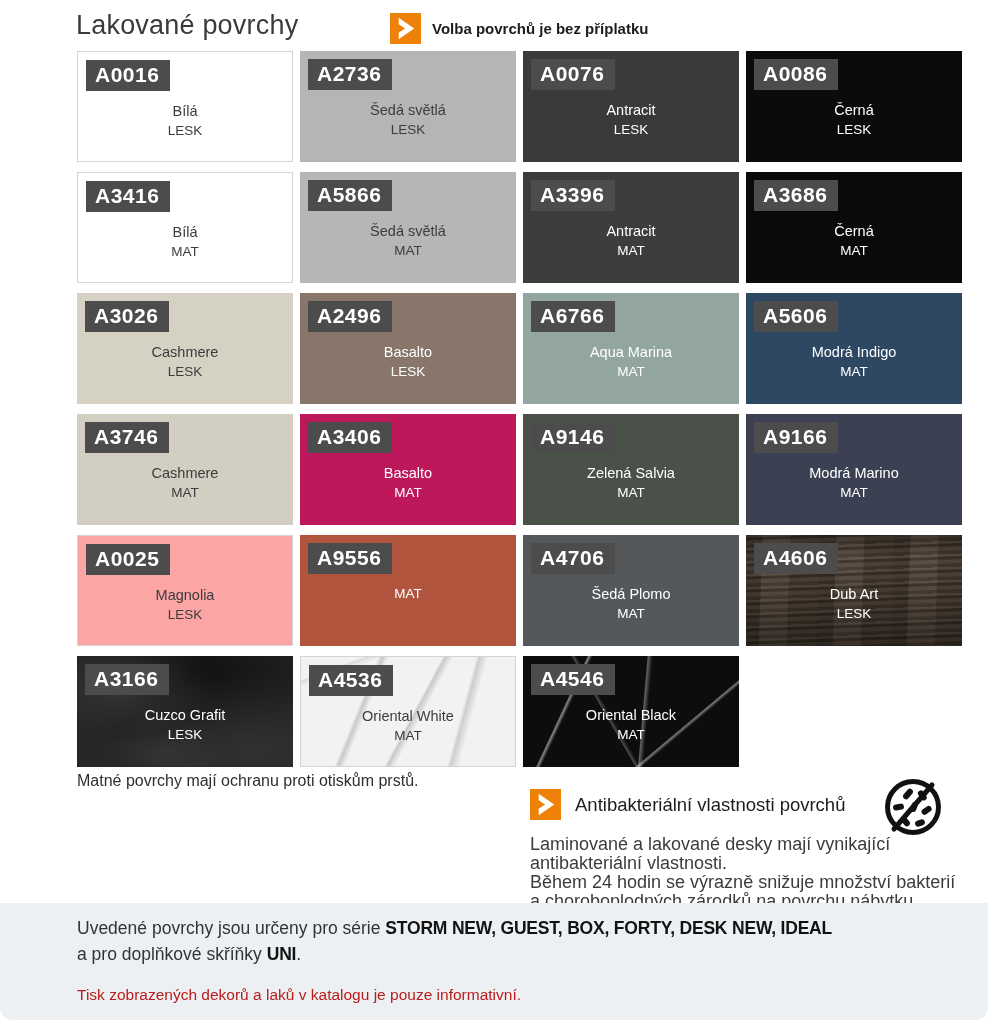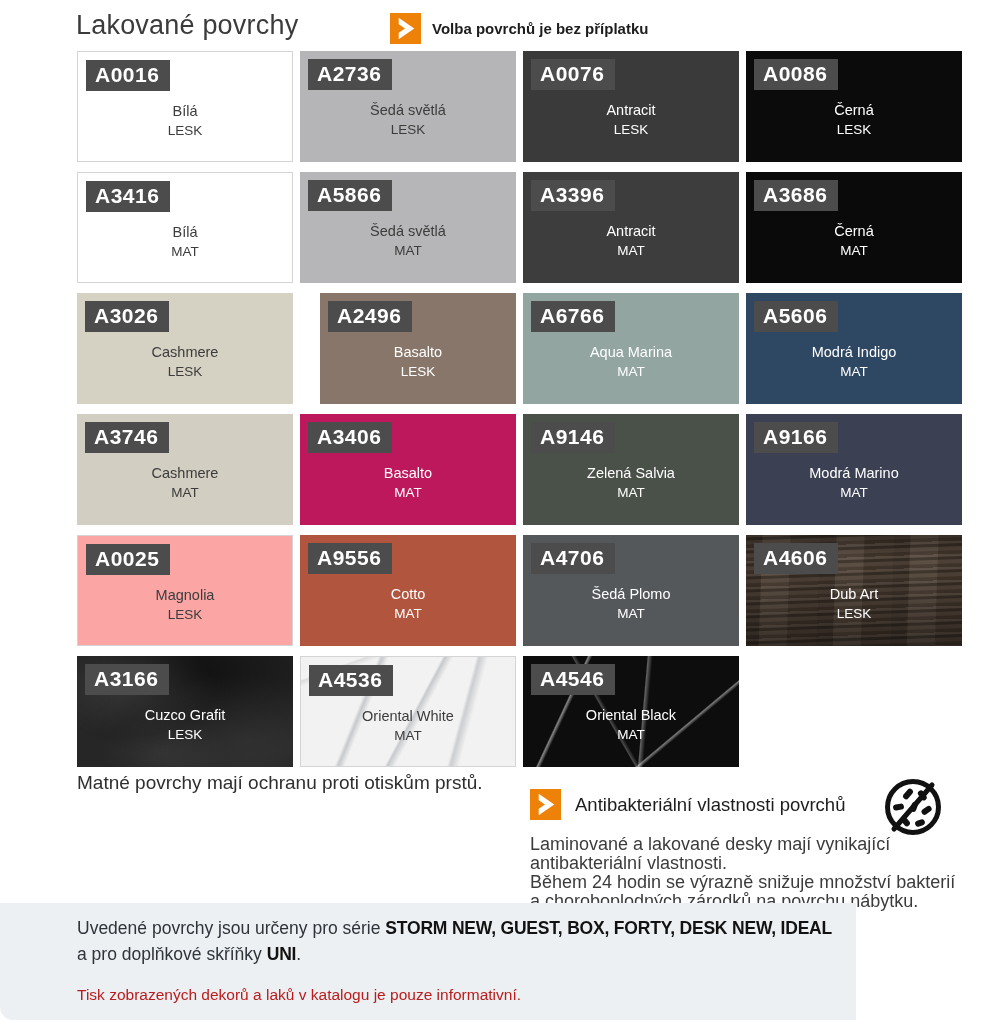--- a/index.html
+++ b/index.html
@@ -41,30 +41,30 @@
     linear-gradient(118deg, transparent 52%, rgba(120,124,132,.35) 53%, transparent 56%),
     linear-gradient(105deg, transparent 72%, rgba(148,151,158,.40) 73.5%, transparent 77%),
     linear-gradient(160deg, transparent 12%, rgba(168,170,176,.30) 13%, transparent 16%);}
   .tex-marble-black{background-image:
     linear-gradient(115deg, transparent 24%, rgba(255,255,255,.50) 24.6%, transparent 26%),
     linear-gradient(95deg, transparent 55%, rgba(255,255,255,.35) 55.5%, transparent 57.5%),
     linear-gradient(140deg, transparent 70%, rgba(255,255,255,.45) 70.6%, transparent 72%),
     linear-gradient(60deg, transparent 40%, rgba(255,255,255,.25) 40.5%, transparent 42%);}
 
   
-  .fp-note{position:absolute;left:77px;top:772px;font-size:19px;color:#2f2f2f;}
+  .fp-note{position:absolute;left:77px;top:772px;font-size:16px;color:#2f2f2f;}
 
   .ab-head{position:absolute;left:530px;top:789px;display:flex;align-items:center;gap:14px;}
   .ab-head-text{font-size:18.5px;color:#1d1d1d;}
   .ab-para{position:absolute;left:530px;top:835px;width:450px;font-size:18px;
     line-height:19px;color:#3c3c3c;}
   .bact-icon{position:absolute;left:881px;top:775px;width:64px;height:64px;}
 
   
-  .footer{position:absolute;left:0;top:903px;width:856px;height:117px;background:#edf0f2;}
+  .footer{position:absolute;left:0;top:903px;width:988px;height:117px;background:#edf0f2;}
   .footer-main{position:absolute;left:77px;top:12px;font-size:17.5px;line-height:26px;color:#2e343a;}
   .footer-main b{font-weight:700;color:#121212;letter-spacing:-.2px;}
   .disclaimer{position:absolute;left:77px;top:83px;font-size:15.5px;color:#b91c1c;}
 </style>
 </head>
 <body>
 
 <div id="page">
 
   <div class="page-title">Lakované povrchy</div>
@@ -134,21 +134,21 @@
           <div class="fin">MAT</div>
         </div>
       </div>
       <div class="swatch" style="background-color: rgb(213, 209, 195);">
         <div class="code">A3026</div>
         <div class="names t-dark">
           <div class="nm">Cashmere</div>
           <div class="fin">LESK</div>
         </div>
       </div>
-      <div class="swatch" style="background-color: rgb(135, 118, 105); margin-left: 20px;">
+      <div class="swatch" style="background-color: rgb(135, 118, 105);">
         <div class="code">A2496</div>
         <div class="names t-light">
           <div class="nm">Basalto</div>
           <div class="fin">LESK</div>
         </div>
       </div>
       <div class="swatch" style="background-color: rgb(146, 165, 161);">
         <div class="code">A6766</div>
         <div class="names t-light">
           <div class="nm">Aqua Marina</div>
@@ -193,21 +193,20 @@
       <div class="swatch bordered" style="background-color: #fca5a5;">
         <div class="code">A0025</div>
         <div class="names t-dark">
           <div class="nm">Magnolia</div>
           <div class="fin">LESK</div>
         </div>
       </div>
       <div class="swatch" style="background-color: rgb(177, 85, 62); text-decoration: underline;">
         <div class="code">A9556</div>
         <div class="names t-light">
-          <div class="nm">Cotto</div>
           <div class="fin">MAT</div>
         </div>
       </div>
       <div class="swatch" style="background-color: rgb(84, 88, 91);">
         <div class="code">A4706</div>
         <div class="names t-light">
           <div class="nm">Šedá Plomo</div>
           <div class="fin">MAT</div>
         </div>
       </div>

